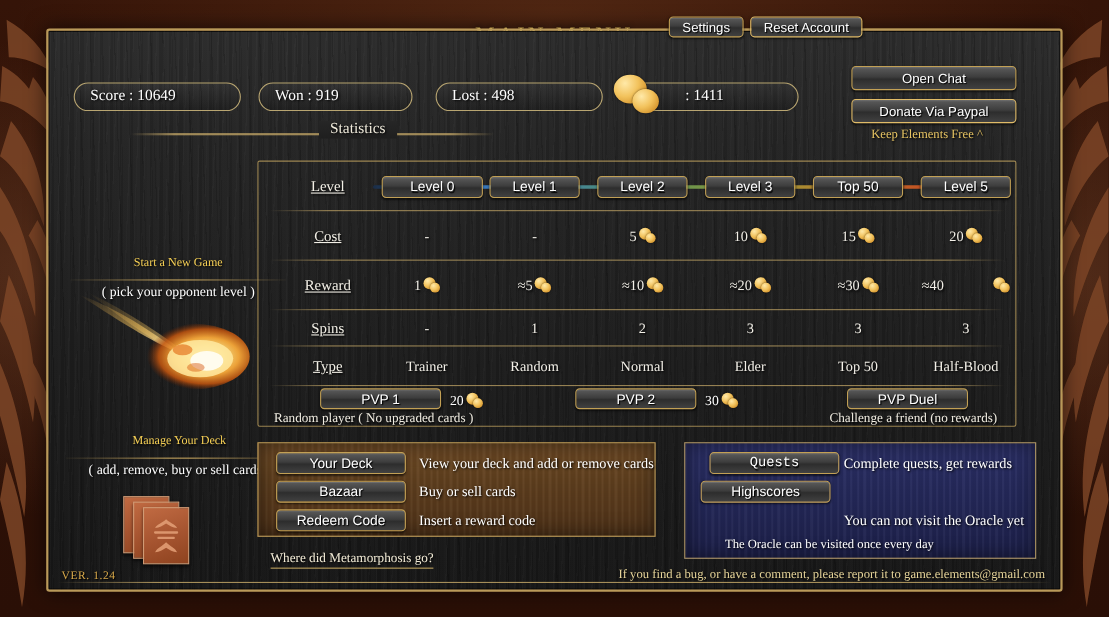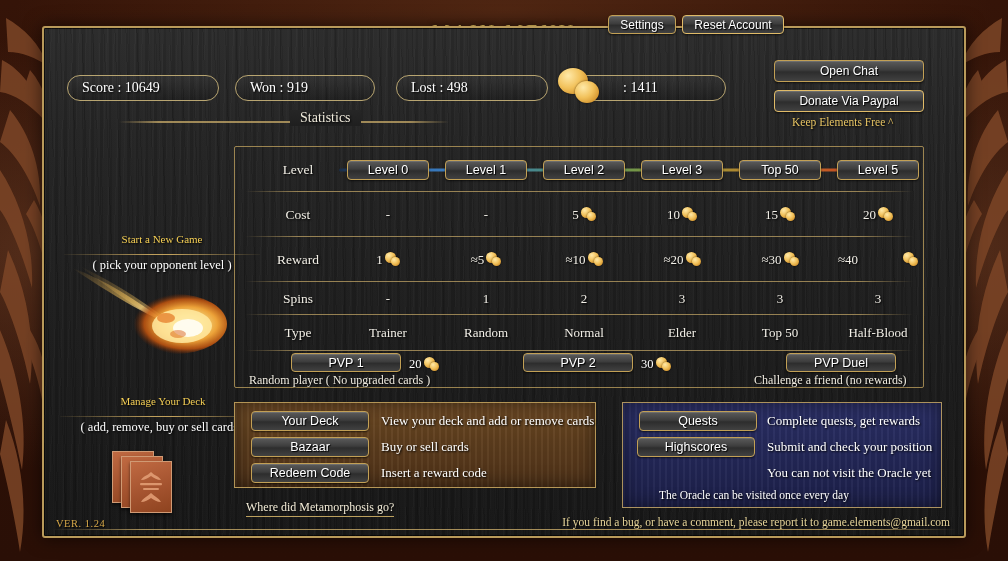--- a/index.html
+++ b/index.html
@@ -129,21 +129,21 @@
 
   .tbl { position: absolute; left: 0; top: 0; width: 100%; }
   .trow { position: absolute; left: 0; right: 0; }
   .trow .rowline {
     position: absolute; left: 10px; right: 10px; bottom: 0; height: 1px;
     background: linear-gradient(90deg, rgba(180,150,90,0) 0%, rgba(190,162,100,.75) 8%, rgba(190,162,100,.75) 92%, rgba(180,150,90,0) 100%);
   }
   .rlabel {
     position: absolute; left: 18px; top: 50%; transform: translateY(-50%);
     color: #f2efe6; font-size: 13.5px; text-shadow: 1px 1px 2px #000;
-    width: 90px; text-align: center;
+    width: 90px; text-align: center; text-decoration: underline;
   }
   .cell {
     position: absolute; top: 50%; transform: translateY(-50%);
     color: #f3f0e8; font-size: 13px; text-align: center;
     text-shadow: 1px 1px 2px #000;
     display: flex; align-items: center; justify-content: center; gap: 2px;
   }
 
   .lvlbtn {
     position: absolute; top: 50%; transform: translateY(-50%);
@@ -353,21 +353,21 @@
     <div class="panel" style="left:190px; top:118px; width:690px; height:242px;">
       <div class="tbl">
 
         <div class="trow" style="top:0; height:45px;">
           <div class="rlabel">Level</div>
           <div class="rowline"></div>
 
           <div class="gradline" style="left:104px; width:578px;
                background:linear-gradient(90deg,#1a2c45 0%,#2f6fb5 9%,#3f7fc0 24%,#4f8f5f 42%,#8f9a36 58%,#c07a2c 76%,#c2431f 90%,#6b2410 100%);"></div>
 
-          <button class="btn lvlbtn" style="left:112px; width:82px;">Level 0</button>
+          <button class="btn lvlbtn" style="left:112px; width:92px;">Level 0</button>
           <button class="btn lvlbtn" style="left:210px; width:82px;">Level 1</button>
           <button class="btn lvlbtn" style="left:308px; width:82px;">Level 2</button>
           <button class="btn lvlbtn" style="left:406px; width:82px;">Level 3</button>
           <button class="btn lvlbtn" style="left:504px; width:82px;">Top 50</button>
           <button class="btn lvlbtn" style="left:602px; width:82px;">Level 5</button>
         </div>
 
         <div class="trow" style="top:45px; height:45px;">
           <div class="rlabel">Cost</div>
           <div class="rowline"></div>
@@ -489,45 +489,44 @@
 
           <button class="btn pvp-btn" style="left:288px; top:2px;">PVP  2</button>
           <div class="pvp-cost" style="left:406px; top:6px;">
             <span>30</span>
             <span class="coin">
                 <i class="a"></i>
                 <i class="b"></i>
               </span>
           </div>
 
-          <button class="btn pvp-btn" style="left:535px; top:2px;margin-left:16px;">PVP Duel</button>
+          <button class="btn pvp-btn" style="left:535px; top:2px;">PVP Duel</button>
           <div class="pvp-sub" style="left:519px; top:22px;">Challenge a friend (no rewards)</div>
         </div>
 
       </div>
     </div>
 
     <div class="wood" style="left:190px; top:374px; width:362px; height:86px;">
       <button class="btn panel-btn" style="left:16px; top:8px;">Your Deck</button>
       <div class="panel-desc" style="left:146px; top:10px;">View your deck and add or remove cards</div>
 
       <button class="btn panel-btn" style="left:16px; top:34px;">Bazaar</button>
       <div class="panel-desc" style="left:146px; top:36px;">Buy or sell cards</div>
 
       <button class="btn panel-btn" style="left:16px; top:60px;">Redeem Code</button>
       <div class="panel-desc" style="left:146px; top:62px;">Insert a reward code</div>
     </div>
     <div class="link-underline" style="left:202px; top:472px;">Where did Metamorphosis go?</div>
 
     <div class="bluepanel" style="left:578px; top:374px; width:320px; height:106px;">
-      <button class="btn panel-btn" style="left:16px; top:8px;">Quests</button>
+      <button class="btn panel-btn" style="left:22px; top:8px;font-family:Liberation Mono, monospace;">Quests</button>
       <div class="panel-desc" style="left:144px; top:10px;">Complete quests, get rewards</div>
 
       <button class="btn panel-btn" style="left:14px; top:34px;">Highscores</button>
-      <div class="panel-desc" style="left:144px; top:36px;">Submit and check your position</div>
 
       <div class="panel-desc" style="left:144px; top:62px;">You can not visit the Oracle yet</div>
 
       <div class="panel-foot" style="left:36px; top:86px;">The Oracle can be visited once every day</div>
     </div>
 
     <div class="ver" style="left:12px; top:490px;">VER. 1.24</div>
     <div class="bugline" style="right:14px; top:488px;">If you find a bug, or have a comment, please report it to game.elements@gmail.com</div>
 
     <div style="position:absolute; left:8px; right:8px; bottom:6px; height:1px;

